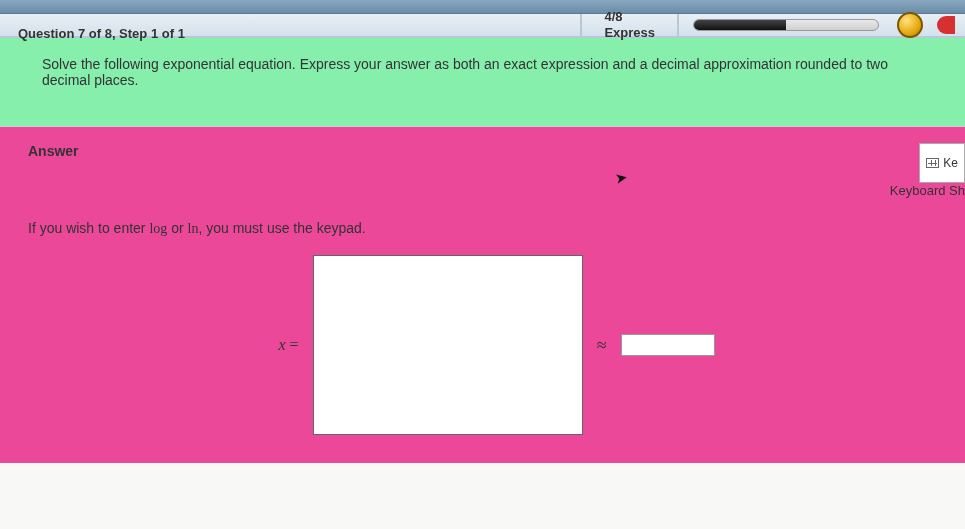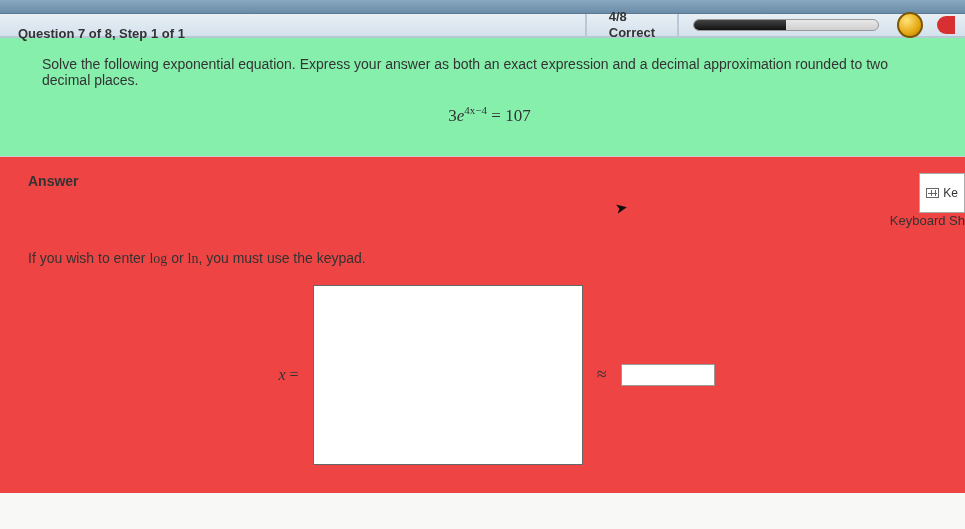--- a/index.html
+++ b/index.html
@@ -96,21 +96,21 @@
       margin-bottom: 16px;
     }
     .equation {
       text-align: center;
       font-family: "Times New Roman", serif;
       font-size: 17px;
       margin-bottom: 8px;
     }
     .equation sup { font-size: 11px; }
     .answer-section {
-      background: #ef4444;
+      background: #ec4899;
       padding: 16px 0 28px 28px;
       position: relative;
     }
     .answer-heading-row {
       display: flex;
       align-items: flex-start;
       justify-content: space-between;
     }
     .answer-heading {
       font-size: 14px;
@@ -204,36 +204,33 @@
 </head>
 <body>
 
 <div class="topbar"></div>
 
 <div class="header">
   <div class="question-title">Question 7 of 8, Step 1 of 1</div>
   <div class="header-spacer"></div>
   <div class="correct-box">
     <div>4/8</div>
-    <div>Correct</div>
+    <div>Express</div>
   </div>
   <div class="progress-wrap">
     <div class="progress">
       <div class="progress-fill" style="width: 50%;"></div>
     </div>
     <div class="coin"></div>
     <div class="heart"></div>
   </div>
 </div>
 
 <div class="question-body">
   <div class="question-text">Solve the following exponential equation. Express your answer as both an exact expression and a decimal approximation rounded to two decimal places.</div>
-  <div class="equation">
-    <span>3</span><i>e</i><sup>4x−4</sup><span> = </span><span>107</span>
-  </div>
 </div>
 
 <div class="answer-section">
   <div class="answer-heading-row">
     <div class="answer-heading">Answer</div>
     <div class="right-links">
       <span class="keypad-btn">
         <span class="keypad-icon"></span>
         <span>Ke</span>
       </span>

